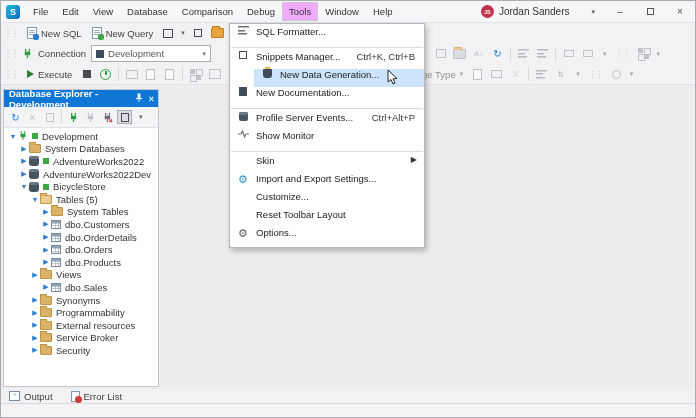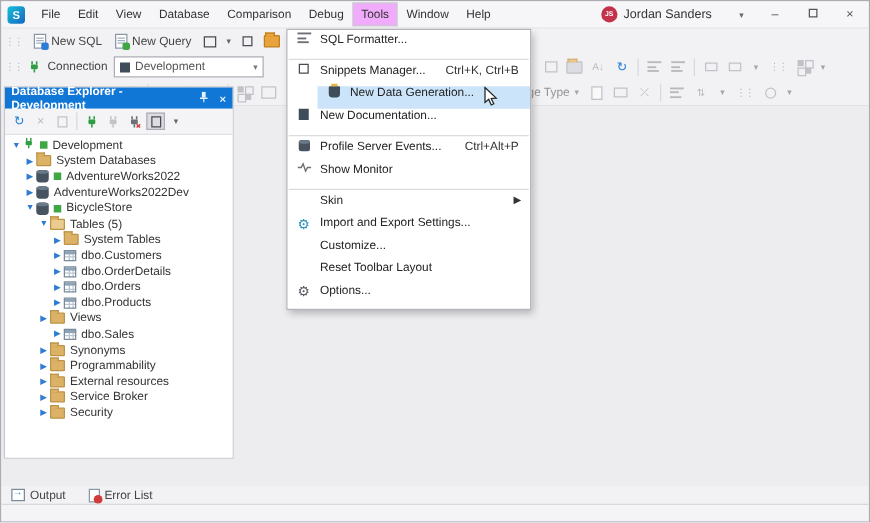--- a/index.html
+++ b/index.html
@@ -53,21 +53,21 @@
   .ico-grid4::after{content:"";position:absolute;left:0;top:6px;width:5px;height:5px;border:1px solid #9A9AA2;}
   .lines3 { width:11px; height:9px; background:
       linear-gradient(#6E6E76,#6E6E76) 0 0/11px 1.5px no-repeat,
       linear-gradient(#6E6E76,#6E6E76) 0 3.5px/7px 1.5px no-repeat,
       linear-gradient(#6E6E76,#6E6E76) 0 7px/9px 1.5px no-repeat; }
 
   
   .mainarea { position:absolute; left:0; top:84px; width:100%; height:304px; background:#EDEDF0; }
 
   
-  .explorer { position:absolute; left:2px; top:68px; width:184px; height:298px; background:#fff; border:1px solid #C6C6CC; display:flex; flex-direction:column; }
+  .explorer { position:absolute; left:2px; top:88px; width:156px; height:298px; background:#fff; border:1px solid #C6C6CC; display:flex; flex-direction:column; }
   .exp-title { height:17px; background:#1177D7; color:#fff; font-size:9.5px; font-weight:bold; display:flex; align-items:center; padding-left:5px; }
   .exp-title .spacer { flex:1; }
   .exp-title .tico2 { width:16px; text-align:center; font-size:9px; color:#E8F2FF; }
   .exp-toolbar { height:21px; background:#F4F4F7; border-bottom:1px solid #E2E2E6; display:flex; align-items:center; padding-left:3px; }
   .exp-toolbar .tico { margin:0 1px; }
   .pressed { background:#DCDCE2; border:1px solid #ADADB5; }
   .tree { flex:1; overflow:hidden; padding-top:2px; background:#fff; }
   .trow { display:flex; align-items:center; height:12.6px; font-size:9.5px; color:#333; white-space:nowrap; }
   .chev { width:10px; text-align:center; font-size:7px; color:#2F7CD3; flex:0 0 10px; }
   .ticon { margin-right:4px; flex:0 0 auto; }

